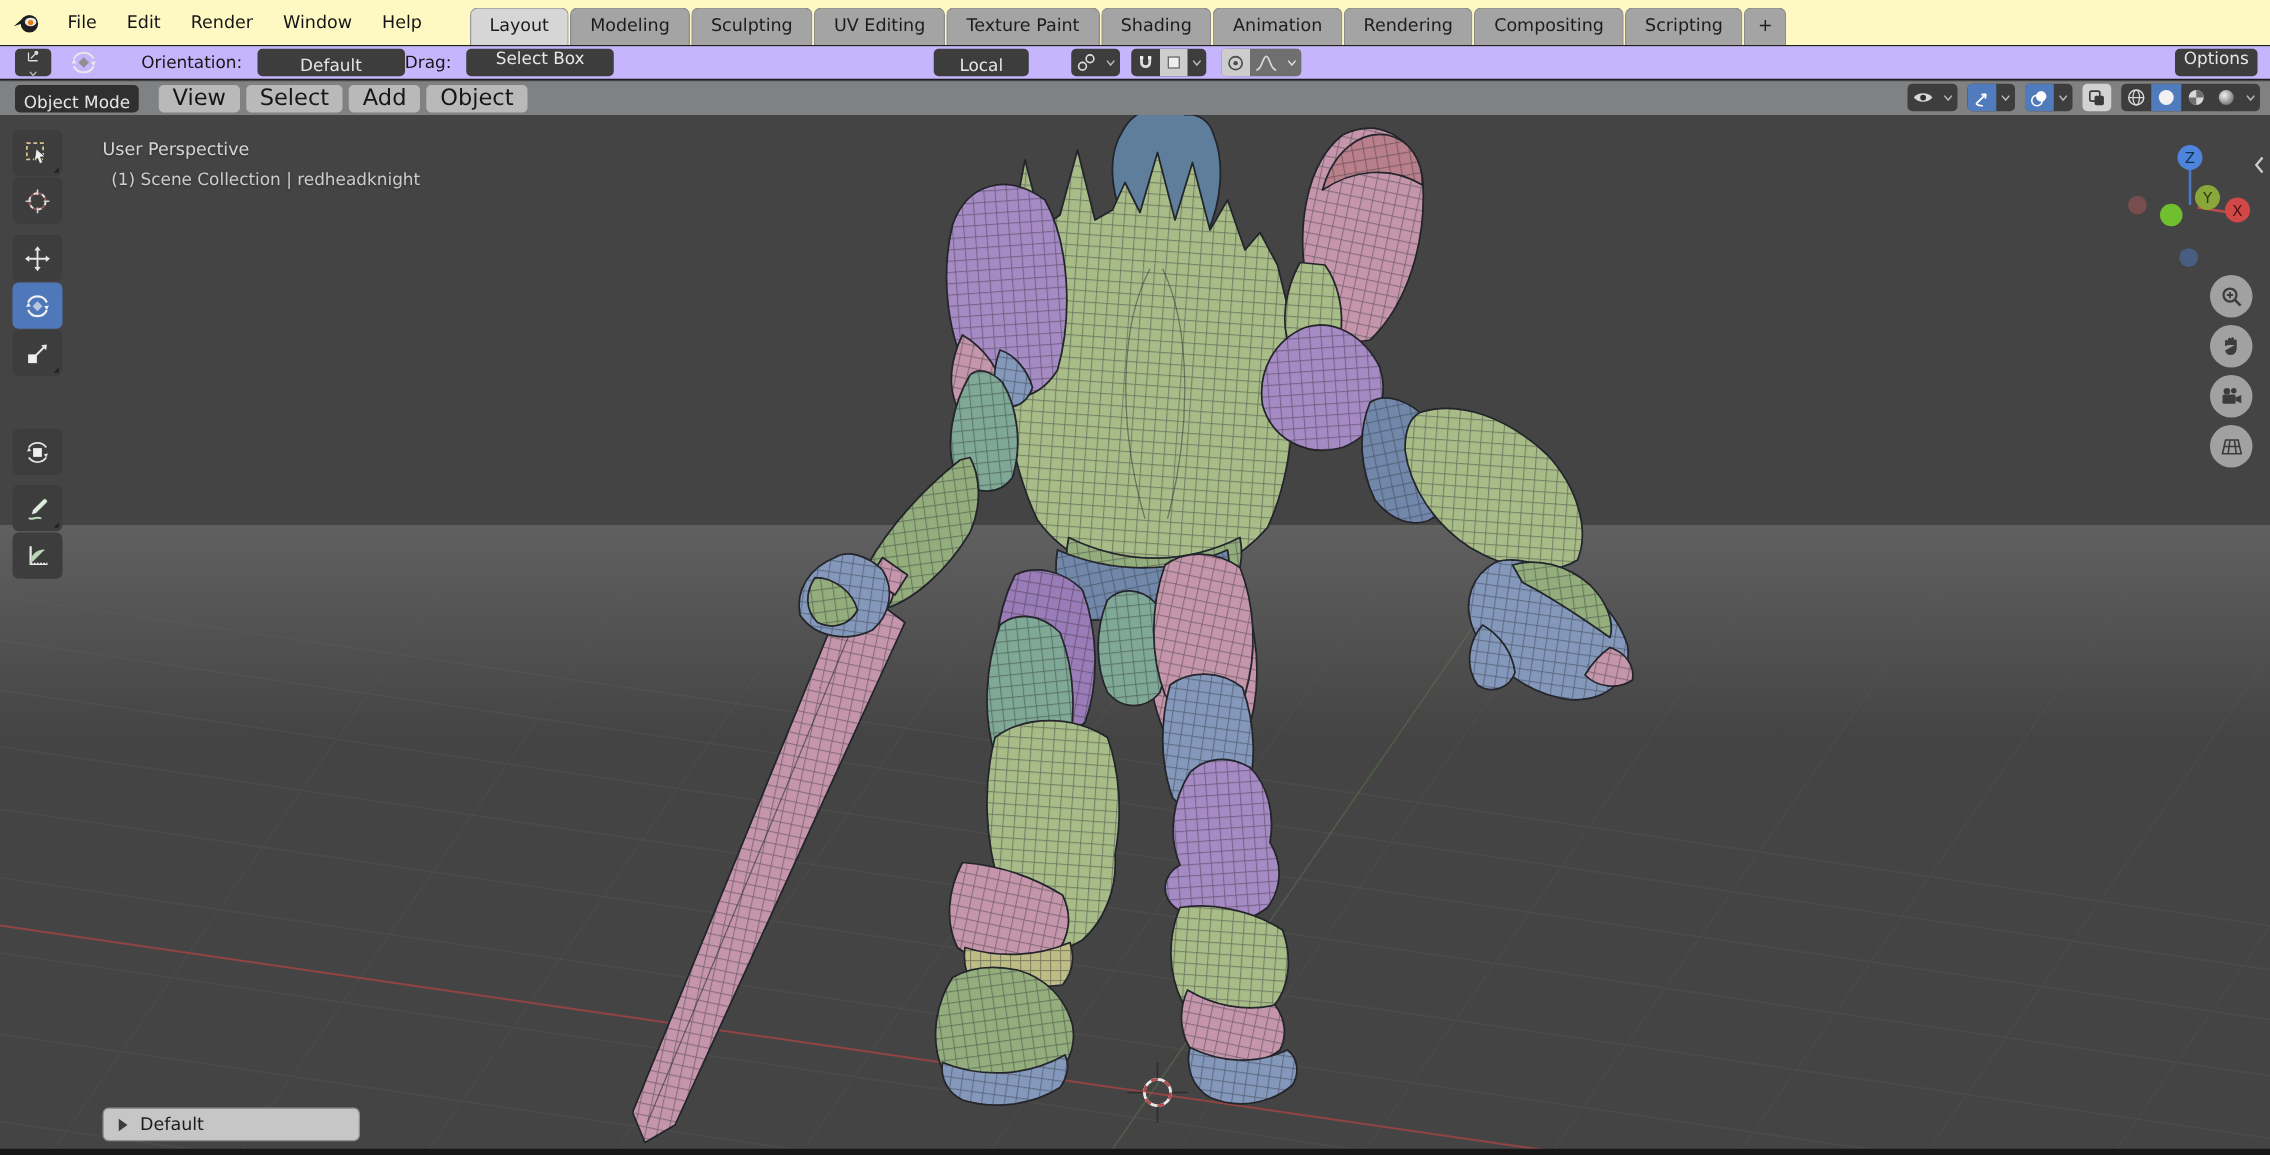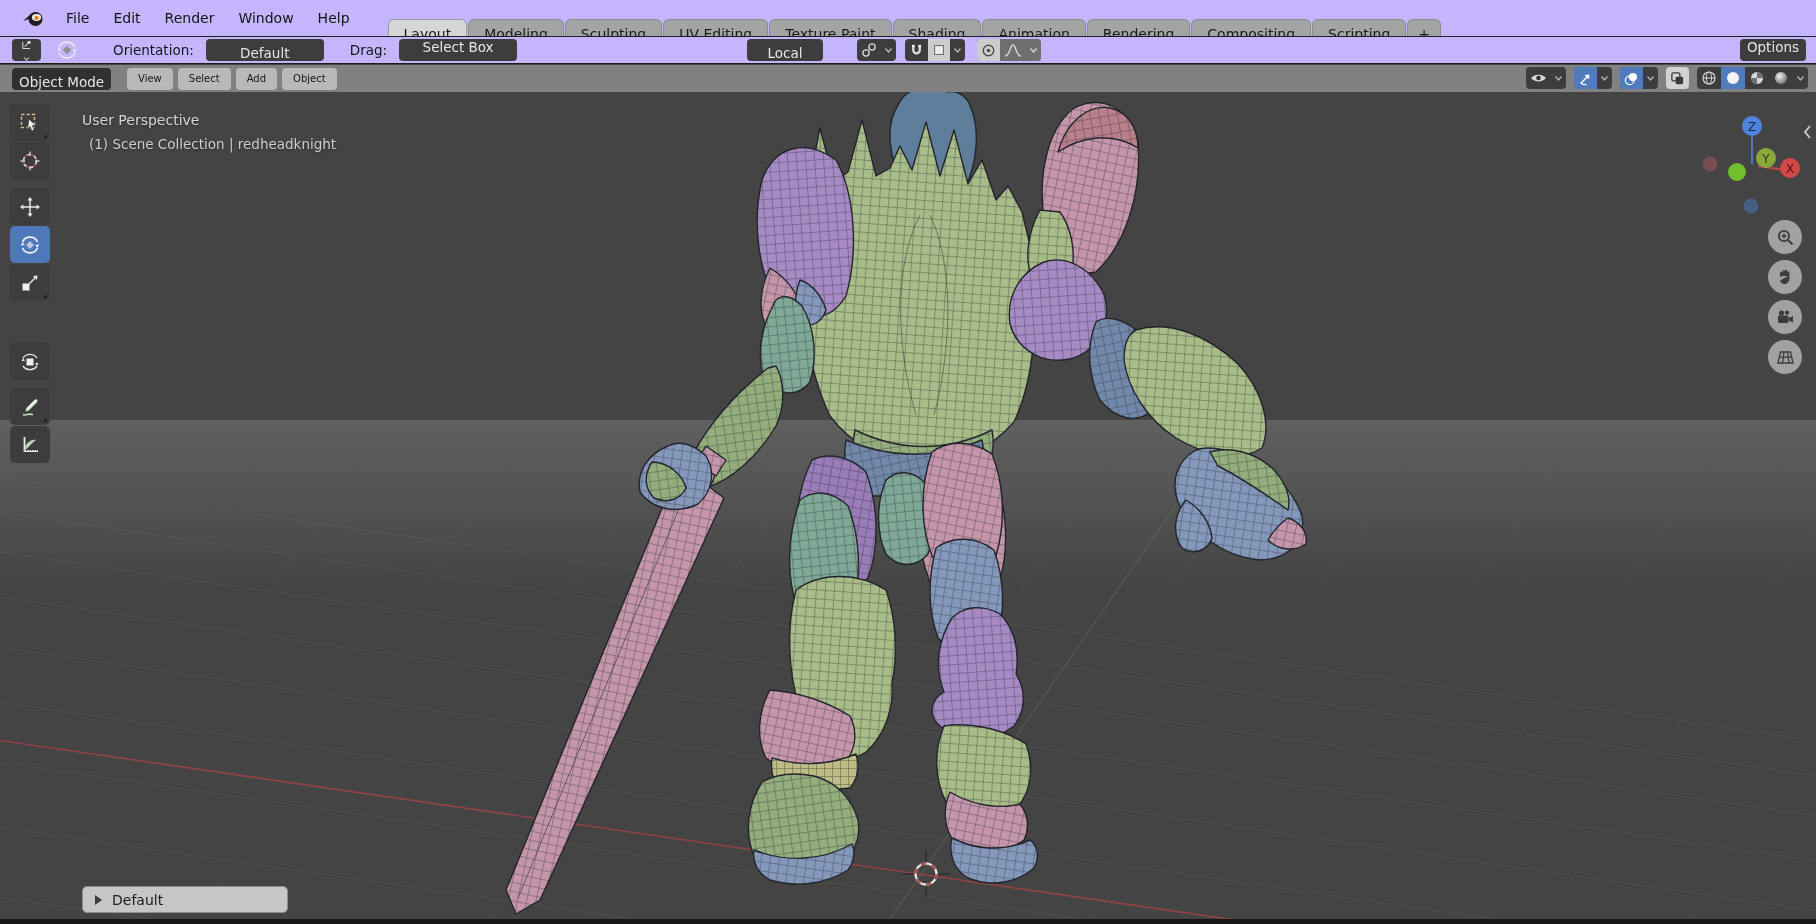--- a/index.html
+++ b/index.html
@@ -1,44 +1,44 @@
 <!DOCTYPE html>
 <html><head>
 <meta charset="utf-8">
 <style>
   html,body{margin:0;padding:0;background:#444;}
   .stage{position:relative;width:1816px;height:924px;overflow:hidden;
          font-family:"DejaVu Sans","Liberation Sans",sans-serif;
          -webkit-font-smoothing:antialiased;}
   
-  .topbar{position:absolute;left:0;top:0;width:100%;height:37px;background:#c4b5fd;
-          border-bottom:1px solid #202020;box-sizing:border-box;display:flex;align-items:center;z-index:6;padding-left:12px;}
+  .topbar{position:absolute;left:0;top:0;width:100%;height:37px;background:#fef9c3;
+          border-bottom:1px solid #202020;box-sizing:border-box;display:flex;align-items:center;z-index:6;}
   .logo{margin:0 10px 0 10px;display:flex;align-items:center;}
   .menu{font-size:14px;color:#141414;padding:0 12px;cursor:default;}
   .tabs{display:flex;align-self:flex-end;margin-left:26px;height:30px;}
   .tab{font-size:14px;color:#1c1c1c;background:#a4a4a4;border:1px solid #8b8b8b;border-bottom:none;
-       border-radius:6px 6px 0 0;padding:0 15px;line-height:29px;margin-right:1px;white-space:nowrap;margin-top:13px;}
+       border-radius:6px 6px 0 0;padding:0 15px;line-height:29px;margin-right:1px;white-space:nowrap;}
   .tab.active{background:#d6d6d6;border-color:#9a9a9a;}
   .tab.plus{padding:0 10px;}
   
   .toolrow{position:absolute;left:0;top:37px;width:100%;height:27px;background:#c4b5fd;z-index:6;
            border-bottom:1px solid #1d1d1d;box-sizing:border-box;}
   .trow-inner{position:relative;height:26px;display:flex;align-items:center;}
   .dwidget{background:#3d3d3d;color:#e6e6e6;height:22px;border-radius:4px;display:inline-flex;
            align-items:center;font-size:13.5px;padding:0 7px;gap:6px;box-sizing:border-box;flex-direction:column;}
   .glabel{font-size:13.5px;color:#161616;}
   .abswidget{position:absolute;top:2px;}
   .seg{display:inline-flex;align-items:center;background:#3d3d3d;border-radius:4px;height:22px;overflow:hidden;}
   .segbtn{height:22px;display:flex;align-items:center;justify-content:center;padding:0 4px;}
   .segbtn.lt{background:#cdcdcd;}
   .segbtn.md{background:#6f6f6f;}
   .vheader{position:absolute;left:0;top:65px;width:100%;height:27px;background:rgba(130,132,134,0.96);
            z-index:5;display:flex;align-items:center;}
   .lbtn{background:#b9b9b9;border-radius:4px;height:22px;display:inline-flex;align-items:center;
-        padding:0 11px;font-size:10px;color:#161616;margin-right:5px;}
+        padding:0 11px;font-size:18px;color:#161616;margin-right:5px;}
   .hright{position:absolute;right:8px;top:2px;display:flex;align-items:center;gap:8px;}
   .bluebtn{background:#507bbd !important;}
   .overlaytext{position:absolute;color:#d6d6d6;font-size:14px;z-index:4;text-shadow:0 1px 2px rgba(0,0,0,.35);text-align:right;}
   .overlaytext.small{font-size:13.5px;color:#cdcdcd;}
   
   .ltools{position:absolute;left:10px;top:104px;width:40px;z-index:4;display:flex;flex-direction:column;}
   .tbtn{width:40px;height:37px;background:#3d3d3d;border-radius:5px;display:flex;align-items:center;
         justify-content:center;position:relative;}
   .tbtn.active{background:#4f78bb;}
   .tbtn .corner{position:absolute;right:3px;bottom:3px;width:0;height:0;
@@ -240,21 +240,21 @@
         <svg width="14" height="14" viewBox="0 0 16 16">
           <path d="M4,13 V4 M4,13 H13" stroke="#cfcfcf" stroke-width="1.2" fill="none" stroke-dasharray="2 1.6"></path>
           <path d="M4,4 l-1.8,3 h3.6 Z M13,13 l-3,-1.8 v3.6 Z" fill="#cfcfcf"></path>
           <circle cx="4" cy="13" r="1.8" fill="#cfcfcf"></circle>
         </svg>
         <span style="flex:1">Default</span>
         <svg width="7" height="5" viewBox="0 0 7 5">
             <polyline points="0.5,0.5 3.5,4 6.5,0.5" fill="none" stroke="#bbb" stroke-width="1.2"></polyline>
           </svg>
       </span>
-      <span class="glabel" style="margin-left:26px">Drag:</span>
+      <span class="glabel" style="">Drag:</span>
       <span class="dwidget" style="margin-left:12px;width:118px">
         <span style="flex:1">Select Box</span>
         <svg width="7" height="5" viewBox="0 0 7 5">
             <polyline points="0.5,0.5 3.5,4 6.5,0.5" fill="none" stroke="#bbb" stroke-width="1.2"></polyline>
           </svg>
       </span>
 
       <span class="dwidget abswidget" style="left:747px;width:76px">
         <svg width="15" height="14" viewBox="0 0 16 16">
           <circle cx="8" cy="8" r="1.6" fill="#dcdcdc"></circle>

